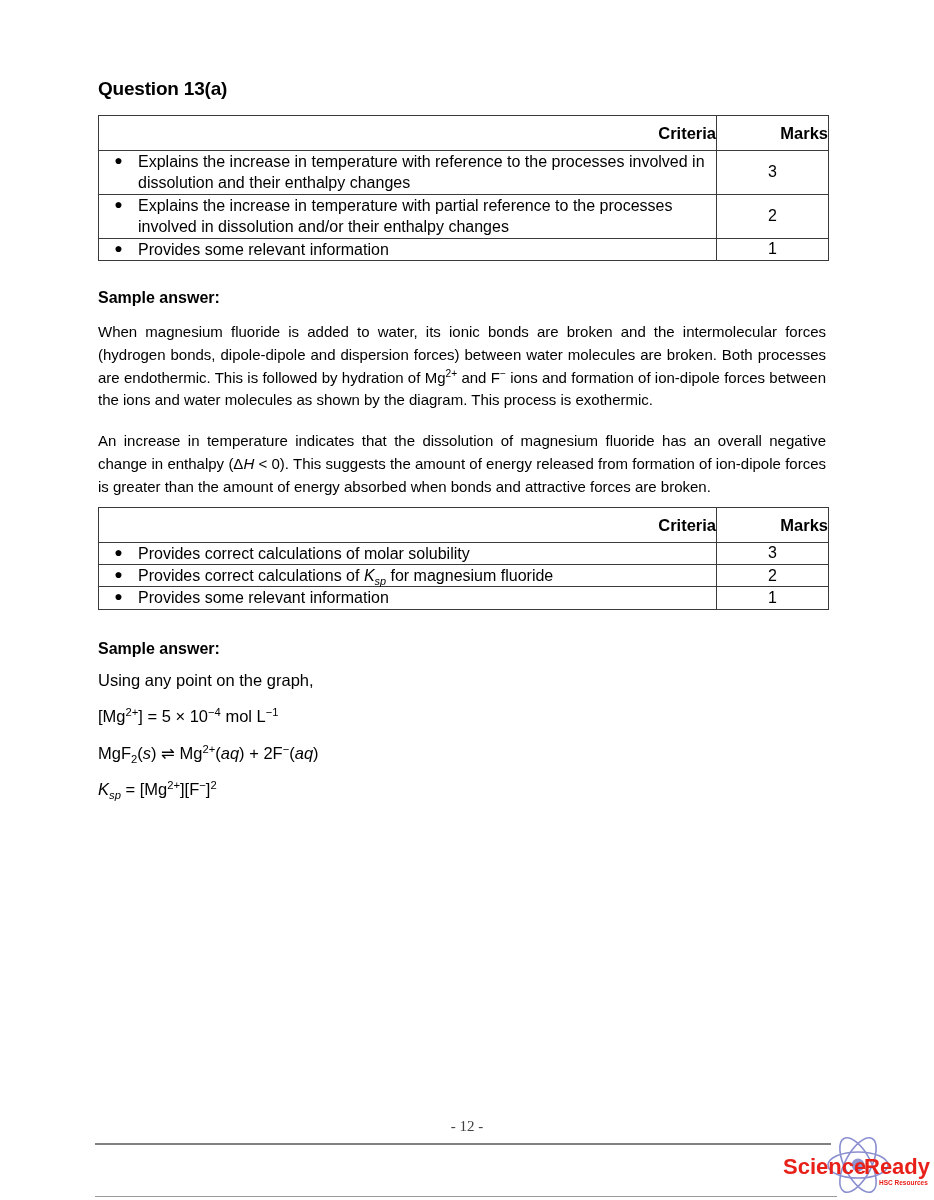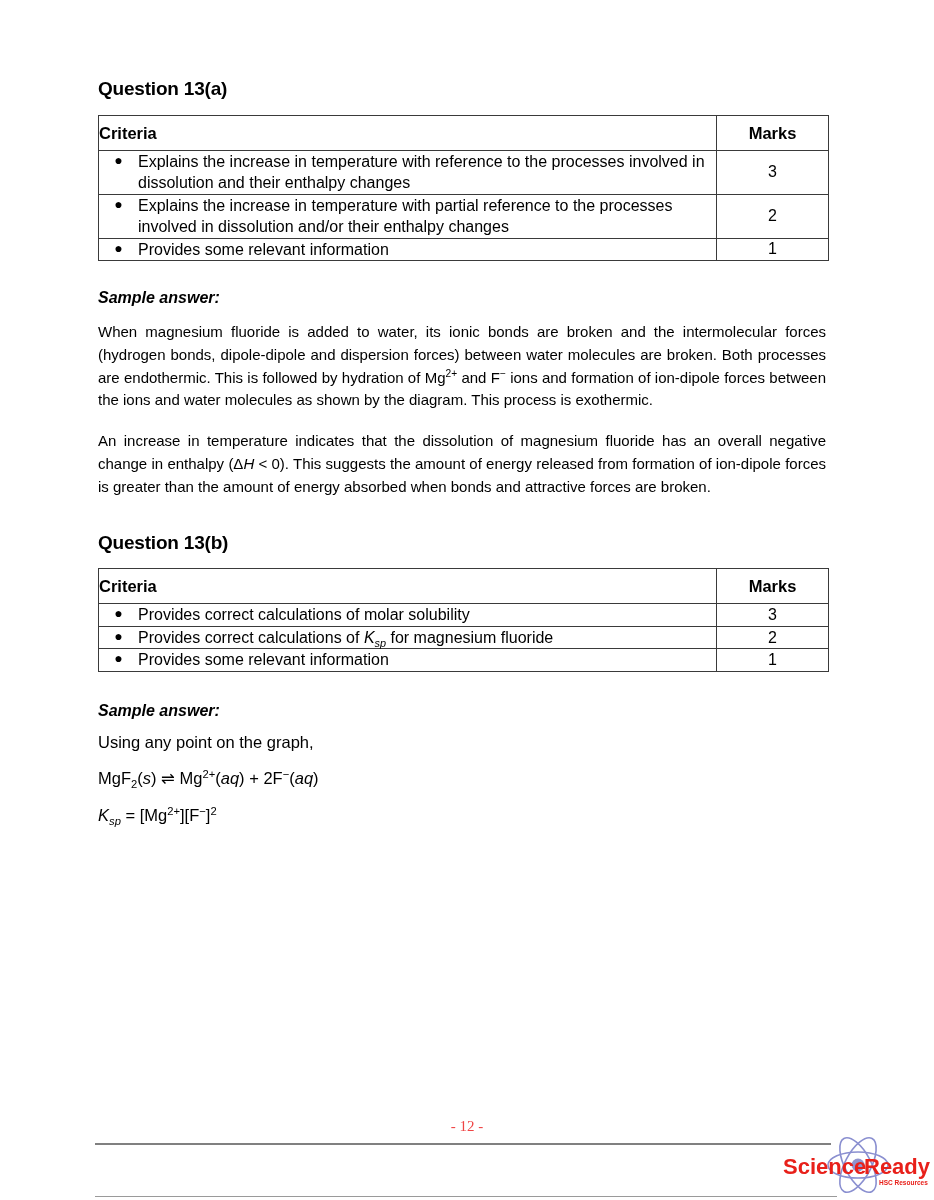--- a/index.html
+++ b/index.html
@@ -62,20 +62,21 @@
   }
   th.col-marks, td.cell-marks {
     width: 111px;
     text-align: center;
   }
   th.col-criteria, th.col-marks {
     font-size: 16.5px;
     font-weight: bold;
     height: 34px;
     line-height: 34px;
+    text-align: right;
   }
   th.col-criteria {
     padding-left: 10px;
   }
   td.cell-criteria {
     font-size: 16px;
     line-height: 1.34;
     padding: 9px 10px 9px 0;
   }
   td.cell-marks {
@@ -94,21 +95,20 @@
     padding-top: 0px;
   }
   .bullet-text {
     flex: 1 1 auto;
   }
 
   
   .sample-label {
     font-size: 16px;
     font-weight: bold;
-    font-style: italic;
     margin: 28px 0 14px 0;
   }
   .sample-label.tight {
     margin-top: 30px;
   }
   p.body {
     font-size: 15px;
     line-height: 1.52;
     text-align: justify;
     margin: 0 0 18px 0;
@@ -137,21 +137,21 @@
     height: 82px;
   }
   .page-number {
     position: absolute;
     left: 0;
     top: 0;
     width: 934px;
     text-align: center;
     font-family: "Liberation Serif", serif;
     font-size: 15px;
-    color: #ef4444;
+    color: #404040;
   }
   .footer-rule {
     position: absolute;
     left: 95px;
     top: 25px;
     width: 736px;
     height: 2px;
     background: #808080;
   }
   .footer-rule-bottom {
@@ -216,21 +216,20 @@
         </tr>
       </tbody>
     </table>
 
     <div class="sample-label">Sample answer:</div>
 
     <p class="body">When magnesium fluoride is added to water, its ionic bonds are broken and the intermolecular forces (hydrogen bonds, dipole-dipole and dispersion forces) between water molecules are broken. Both processes are endothermic. This is followed by hydration of Mg<sup>2+</sup> and F<sup>−</sup> ions and formation of ion-dipole forces between the ions and water molecules as shown by the diagram. This process is exothermic.</p>
 
     <p class="body">An increase in temperature indicates that the dissolution of magnesium fluoride has an overall negative change in enthalpy (Δ<span class="ital">H</span> &lt; 0). This suggests the amount of energy released from formation of ion-dipole forces is greater than the amount of energy absorbed when bonds and attractive forces are broken.</p>
 
-    <h2 class="q-heading second">Question 13(b)</h2>
 
     <table class="criteria">
       <thead>
         <tr>
           <th class="col-criteria">Criteria</th>
           <th class="col-marks">Marks</th>
         </tr>
       </thead>
       <tbody>
         <tr>
@@ -260,20 +259,21 @@
           </td>
           <td class="cell-marks">1</td>
         </tr>
       </tbody>
     </table>
 
     <div class="sample-label tight">Sample answer:</div>
 
     <div class="eq-line first">Using any point on the graph,</div>
 
+    <div class="eq-line">[Mg<sup>2+</sup>] = 5 × 10<sup>−4</sup> mol L<sup>−1</sup></div>
 
 
     <div class="eq-line">MgF<sub>2</sub>(<span class="ital">s</span>) ⇌ Mg<sup>2+</sup>(<span class="ital">aq</span>) + 2F<sup>−</sup>(<span class="ital">aq</span>)</div>
 
     <div class="eq-line"><span class="ital">K<sub>sp</sub></span> = [Mg<sup>2+</sup>][F<sup>−</sup>]<sup>2</sup></div>
 
   </div>
 
   <div class="footer">
     <div class="page-number">- 12 -</div>

